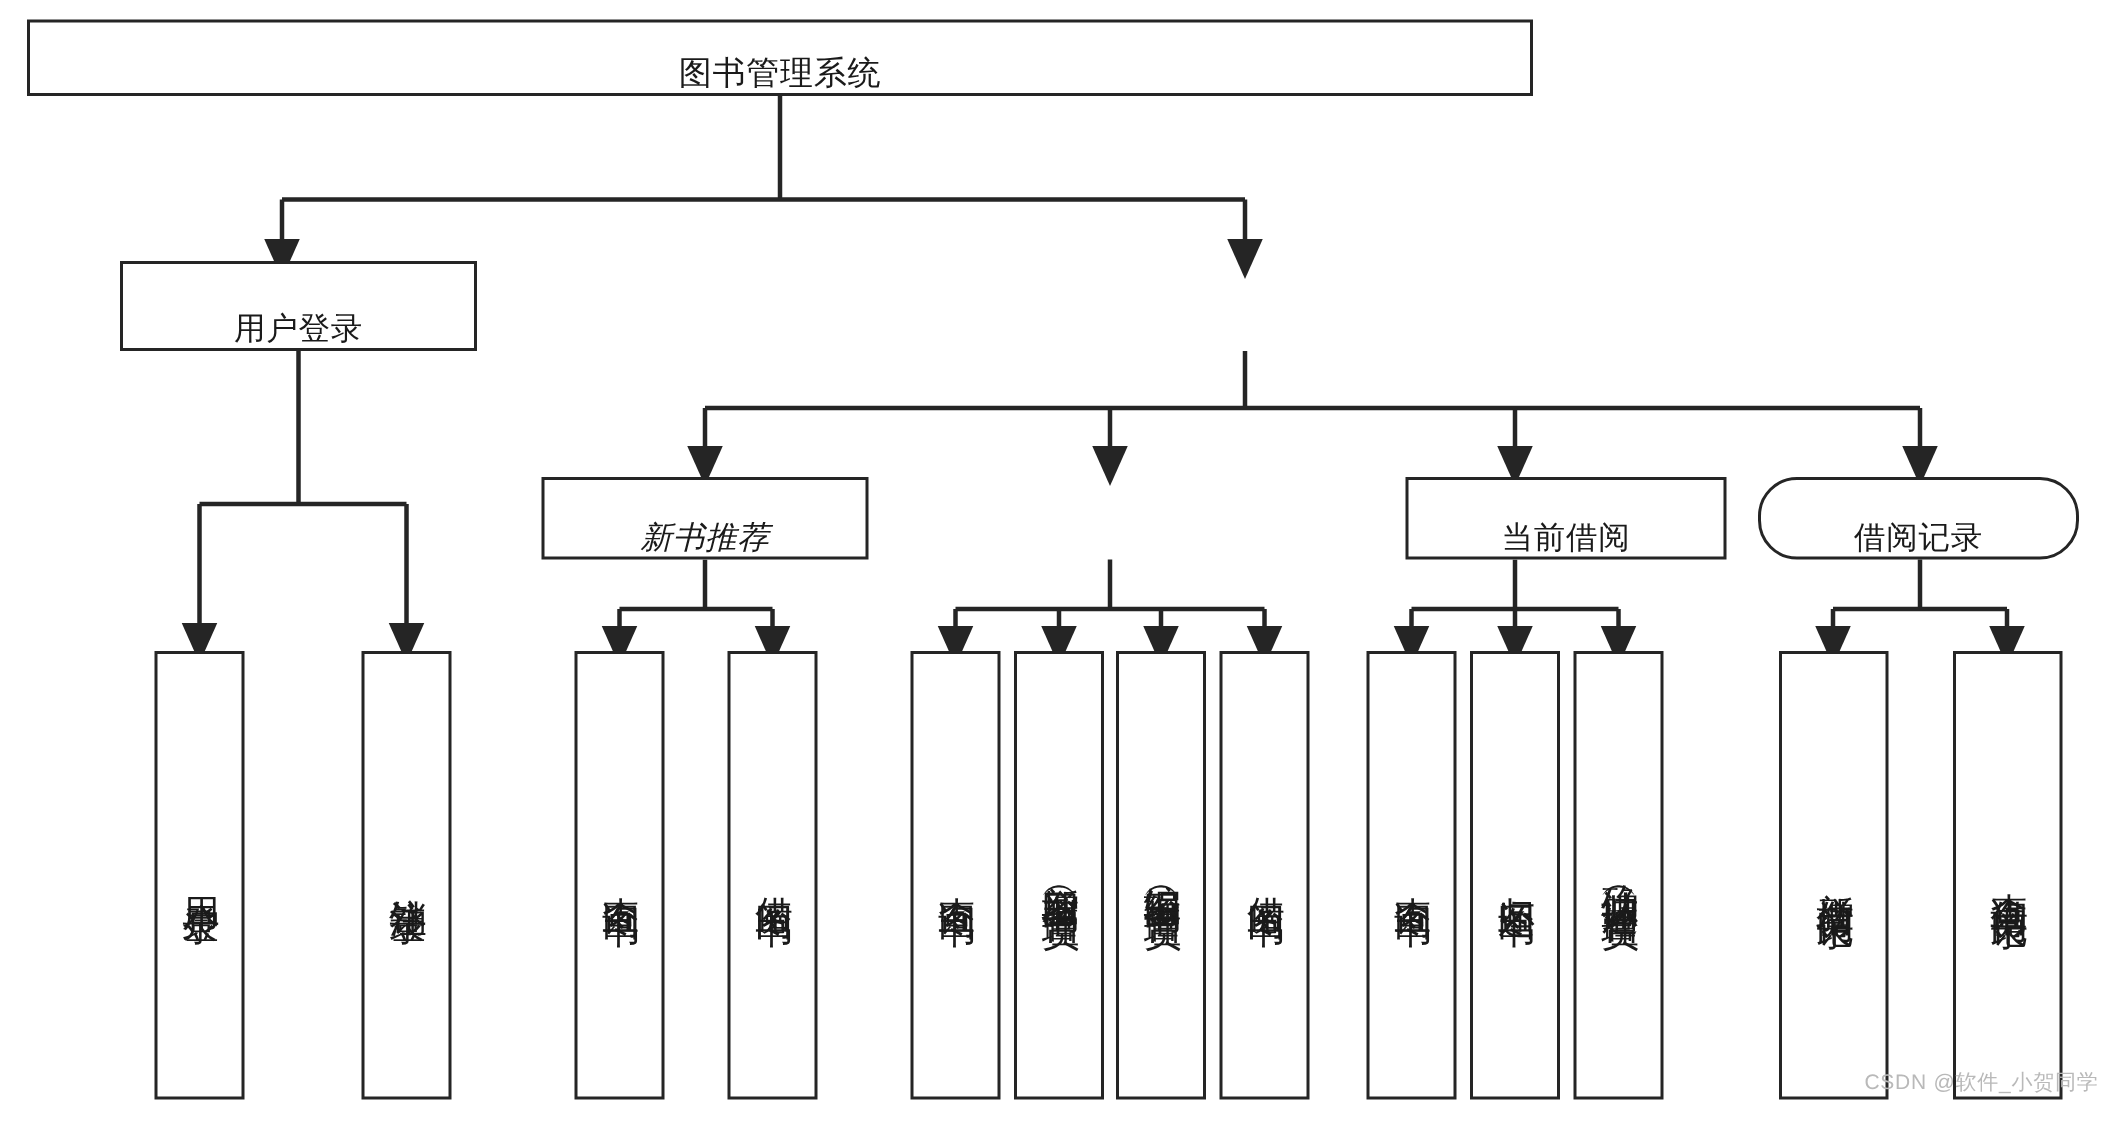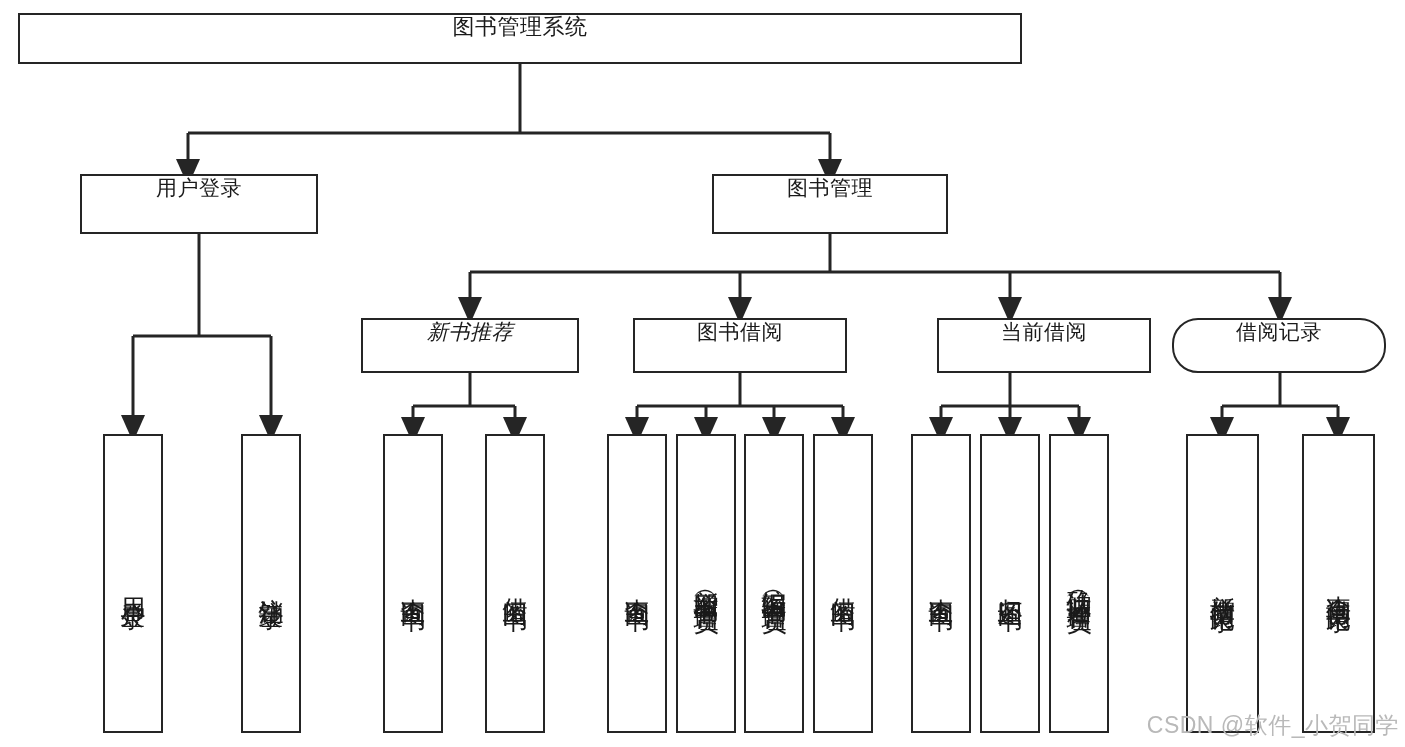--- a/index.html
+++ b/index.html
@@ -25,21 +25,21 @@
     width: 1405px;
     height: 747px;
     pointer-events: none;
   }
   .node {
     position: absolute;
     box-sizing: border-box;
     border: 2px solid #252525;
     background: #ffffff;
     display: flex;
-    align-items: flex-start;
+    align-items: flex-end;
     justify-content: center;
     color: #1a1a1a;
   }
   .node .label {
     display: block;
     text-align: center;
     line-height: 1.12;
     white-space: pre;
   }
   
@@ -59,22 +59,22 @@
     writing-mode: vertical-rl;
     text-orientation: upright;
     font-size: 25px;
     line-height: 1.0;
     letter-spacing: 3px;
     white-space: nowrap;
   }
   #watermark {
     position: absolute;
     right: 6px;
-    bottom: 6px;
-    font-size: 23px;
+    bottom: 16px;
+    font-size: 14px;
     color: #b9b9b9;
     letter-spacing: 0.5px;
     white-space: nowrap;
     user-select: none;
   }
 </style>
 </head>
 <body>
 
 <div id="diagram">
@@ -130,31 +130,25 @@
   </svg>
 
   <div class="node horiz root" style="left:18px; top:13px; width:1004px; height:51px;">
     <span class="label">图书管理系统</span>
   </div>
 
   <div class="node horiz" style="left:80px; top:174px; width:238px; height:60px;">
     <span class="label">用户登录</span>
   </div>
 
-  <div class="node horiz" style="left:712px; top:174px; width:236px; height:60px;">
-    <span class="label">图书管理</span>
-  </div>
 
   <div class="node horiz" style="left:361px; top:318px; width:218px; height:55px;font-style:italic;">
     <span class="label">新书推荐</span>
   </div>
 
-  <div class="node horiz" style="left:633px; top:318px; width:214px; height:55px;">
-    <span class="label">图书借阅</span>
-  </div>
 
   <div class="node horiz" style="left:937px; top:318px; width:214px; height:55px;">
     <span class="label">当前借阅</span>
   </div>
 
   <div class="node horiz" style="left:1172px; top:318px; width:214px; height:55px;border-radius:26px;">
     <span class="label">借阅记录</span>
   </div>
 
   <div class="node vert" style="left:103px; top:434px; width:60px; height:299px;">

